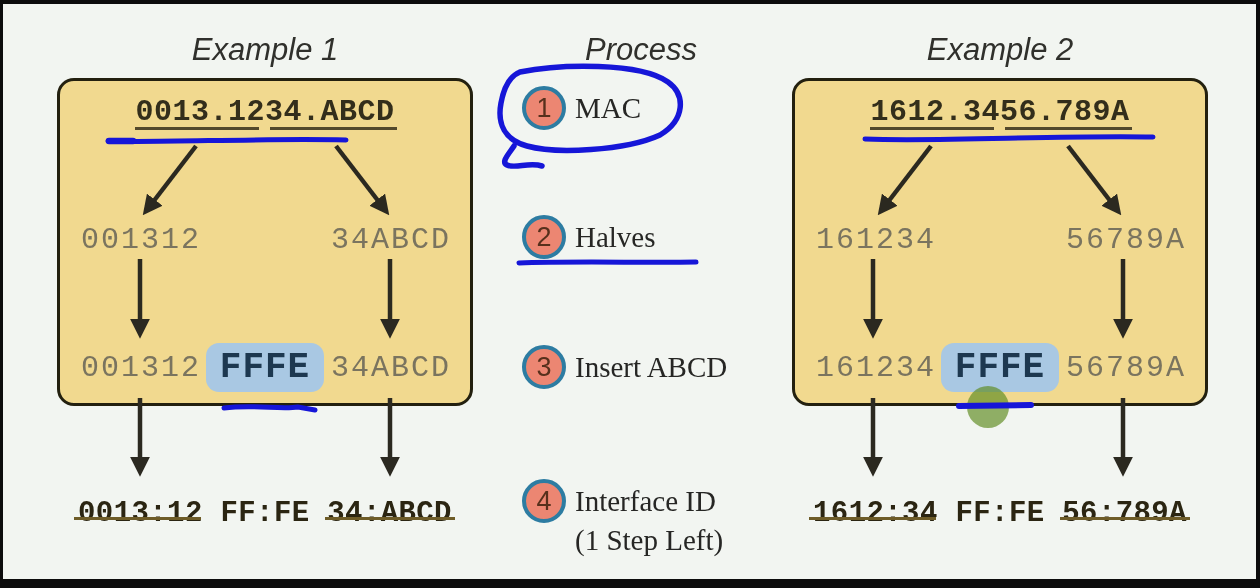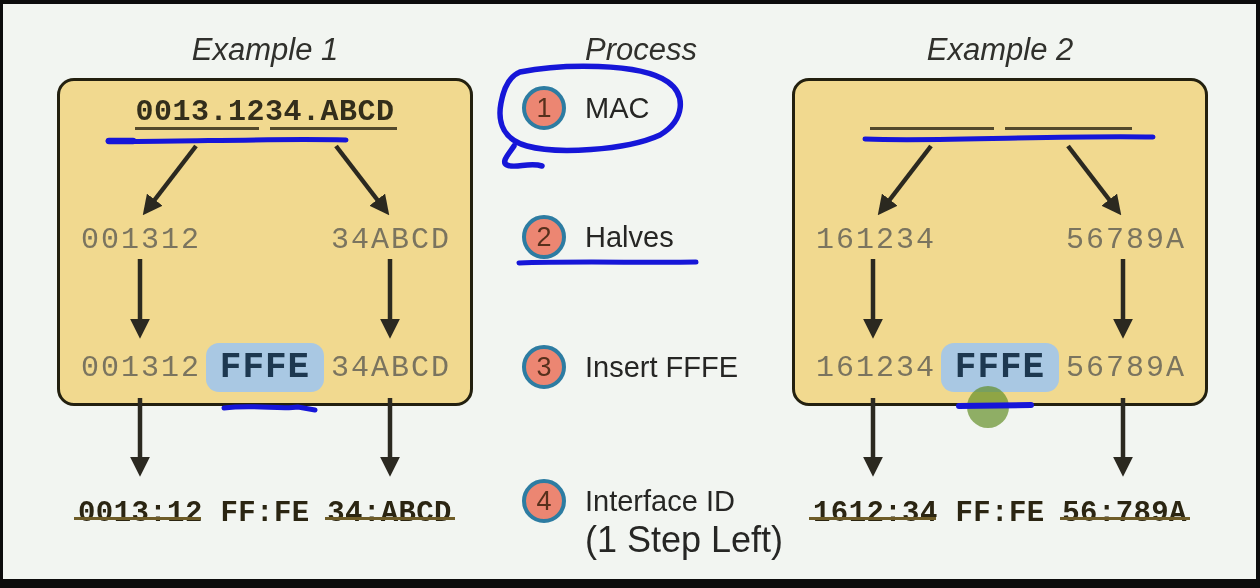--- a/index.html
+++ b/index.html
@@ -71,23 +71,23 @@
     background:rgba(96,140,34,.68);filter:blur(.6px);
   }
 
   .process-step{position:absolute;left:522px;z-index:2;display:flex;align-items:flex-start;}
   .step-circle{
     width:44px;height:44px;border-radius:50%;box-sizing:border-box;flex:0 0 44px;
     background:#ec8672;border:4px solid #2d7ca2;
     display:flex;align-items:center;justify-content:center;
     font-size:27px;color:#57301c;
   }
-  .step-text{margin-left:19px;}
+  .step-text{margin-left:9px;font-family:Liberation Serif, serif;}
   .step-label{font-size:29px;line-height:44px;color:#262624;white-space:nowrap;}
-  .step-sub{font-size:36px;line-height:34px;color:#262624;white-space:nowrap;}
+  .step-sub{font-size:29px;line-height:34px;color:#262624;white-space:nowrap;}
   #step-1{top:86px;}
   #step-2{top:215px;}
   #step-3{top:345px;}
   #step-4{top:479px;}
 
   svg.overlay{position:absolute;left:0;top:0;z-index:10;pointer-events:none;}
 </style>
 </head>
 <body>
 
@@ -106,20 +106,21 @@
   <div class="ins-val mono col-left">001312</div>
   <div class="fffe-chip mono">FFFE</div>
   <div class="ins-val mono col-right">34ABCD</div>
 
   <div class="final-row mono">0013:12 FF:FE 34:ABCD</div>
   <div class="u u-final u-final-1"></div>
   <div class="u u-final u-final-2"></div>
 </div>
 
 <div class="ex-box" id="box2">
+  <div class="mac-row mono">1612.3456.789A</div>
   <div class="u u-mac-1"></div>
   <div class="u u-mac-2"></div>
 
   <div class="half-val mono col-left">161234</div>
   <div class="half-val mono col-right">56789A</div>
 
   <div class="ins-val mono col-left">161234</div>
   <div class="fffe-chip mono">FFFE</div>
   <div class="ins-val mono col-right">56789A</div>
 
@@ -138,21 +139,21 @@
 </div>
 <div class="process-step" id="step-2">
   <div class="step-circle">2</div>
   <div class="step-text">
       <div class="step-label">Halves</div>
     </div>
 </div>
 <div class="process-step" id="step-3">
   <div class="step-circle">3</div>
   <div class="step-text">
-      <div class="step-label">Insert FFFE</div>
+      <div class="step-label">Insert ABCD</div>
     </div>
 </div>
 <div class="process-step" id="step-4">
   <div class="step-circle">4</div>
   <div class="step-text">
     <div class="step-label">Interface ID</div>
     <div class="step-sub">(1 Step Left)</div>
   </div>
 </div>
 

